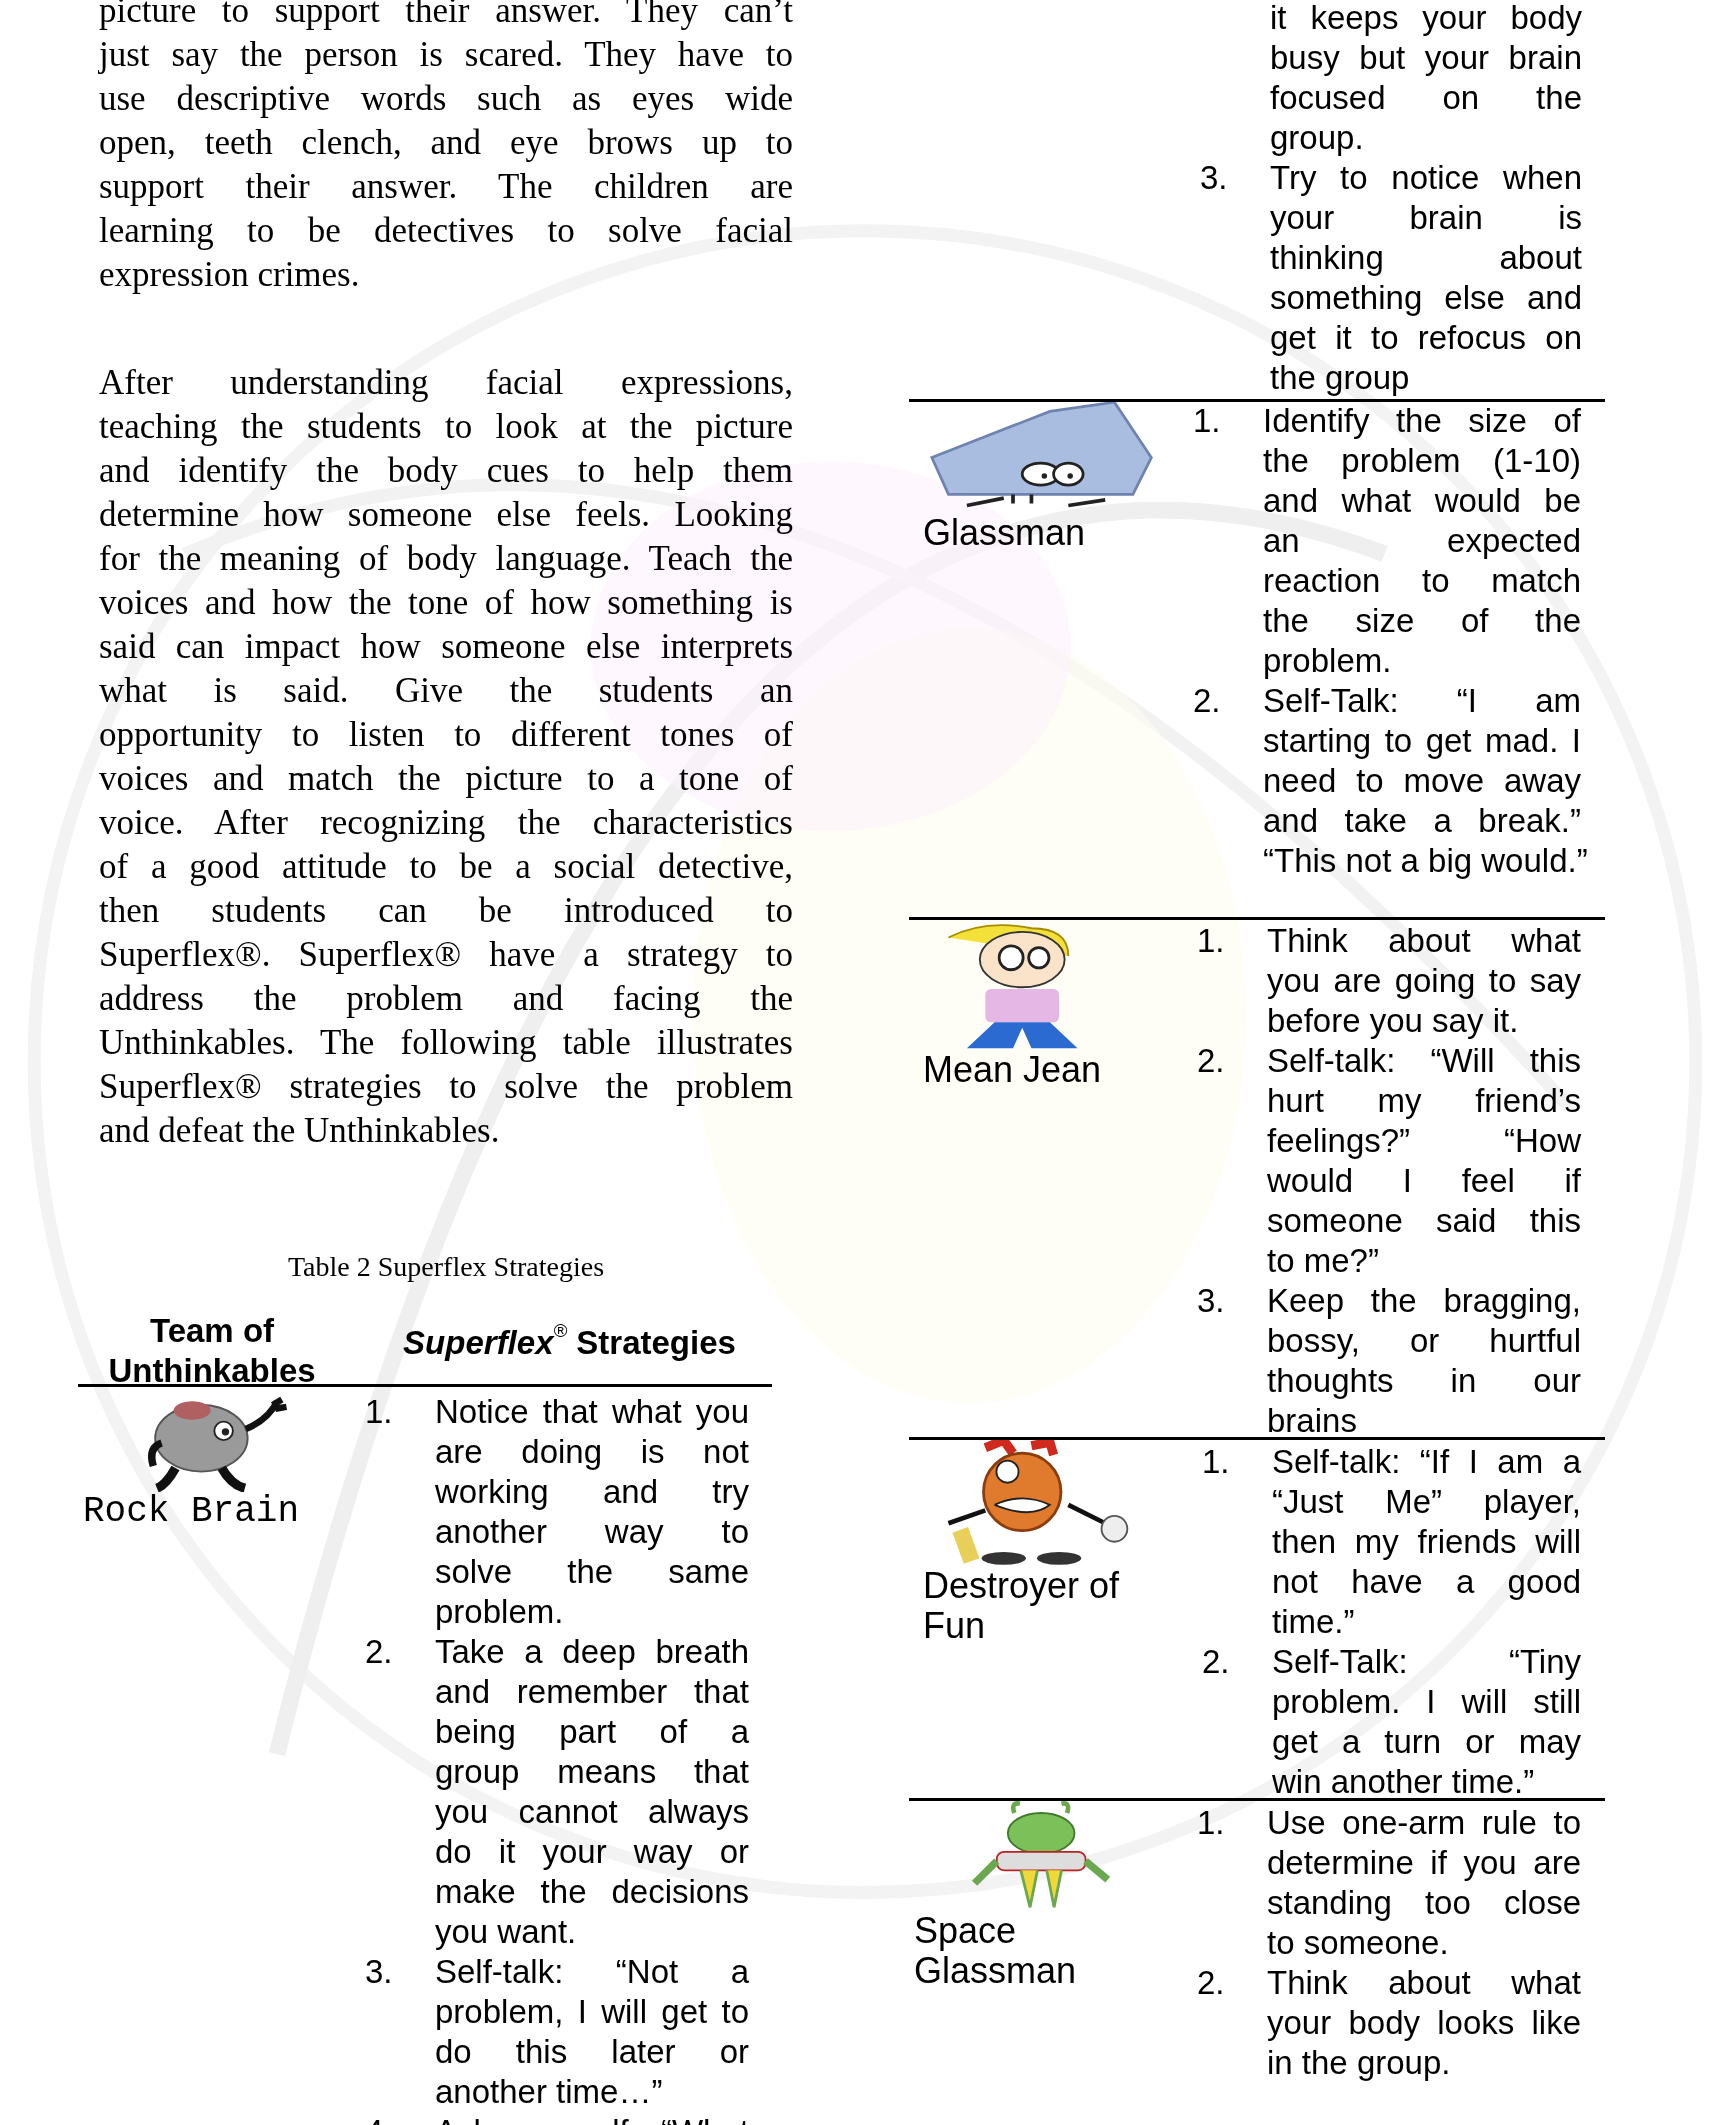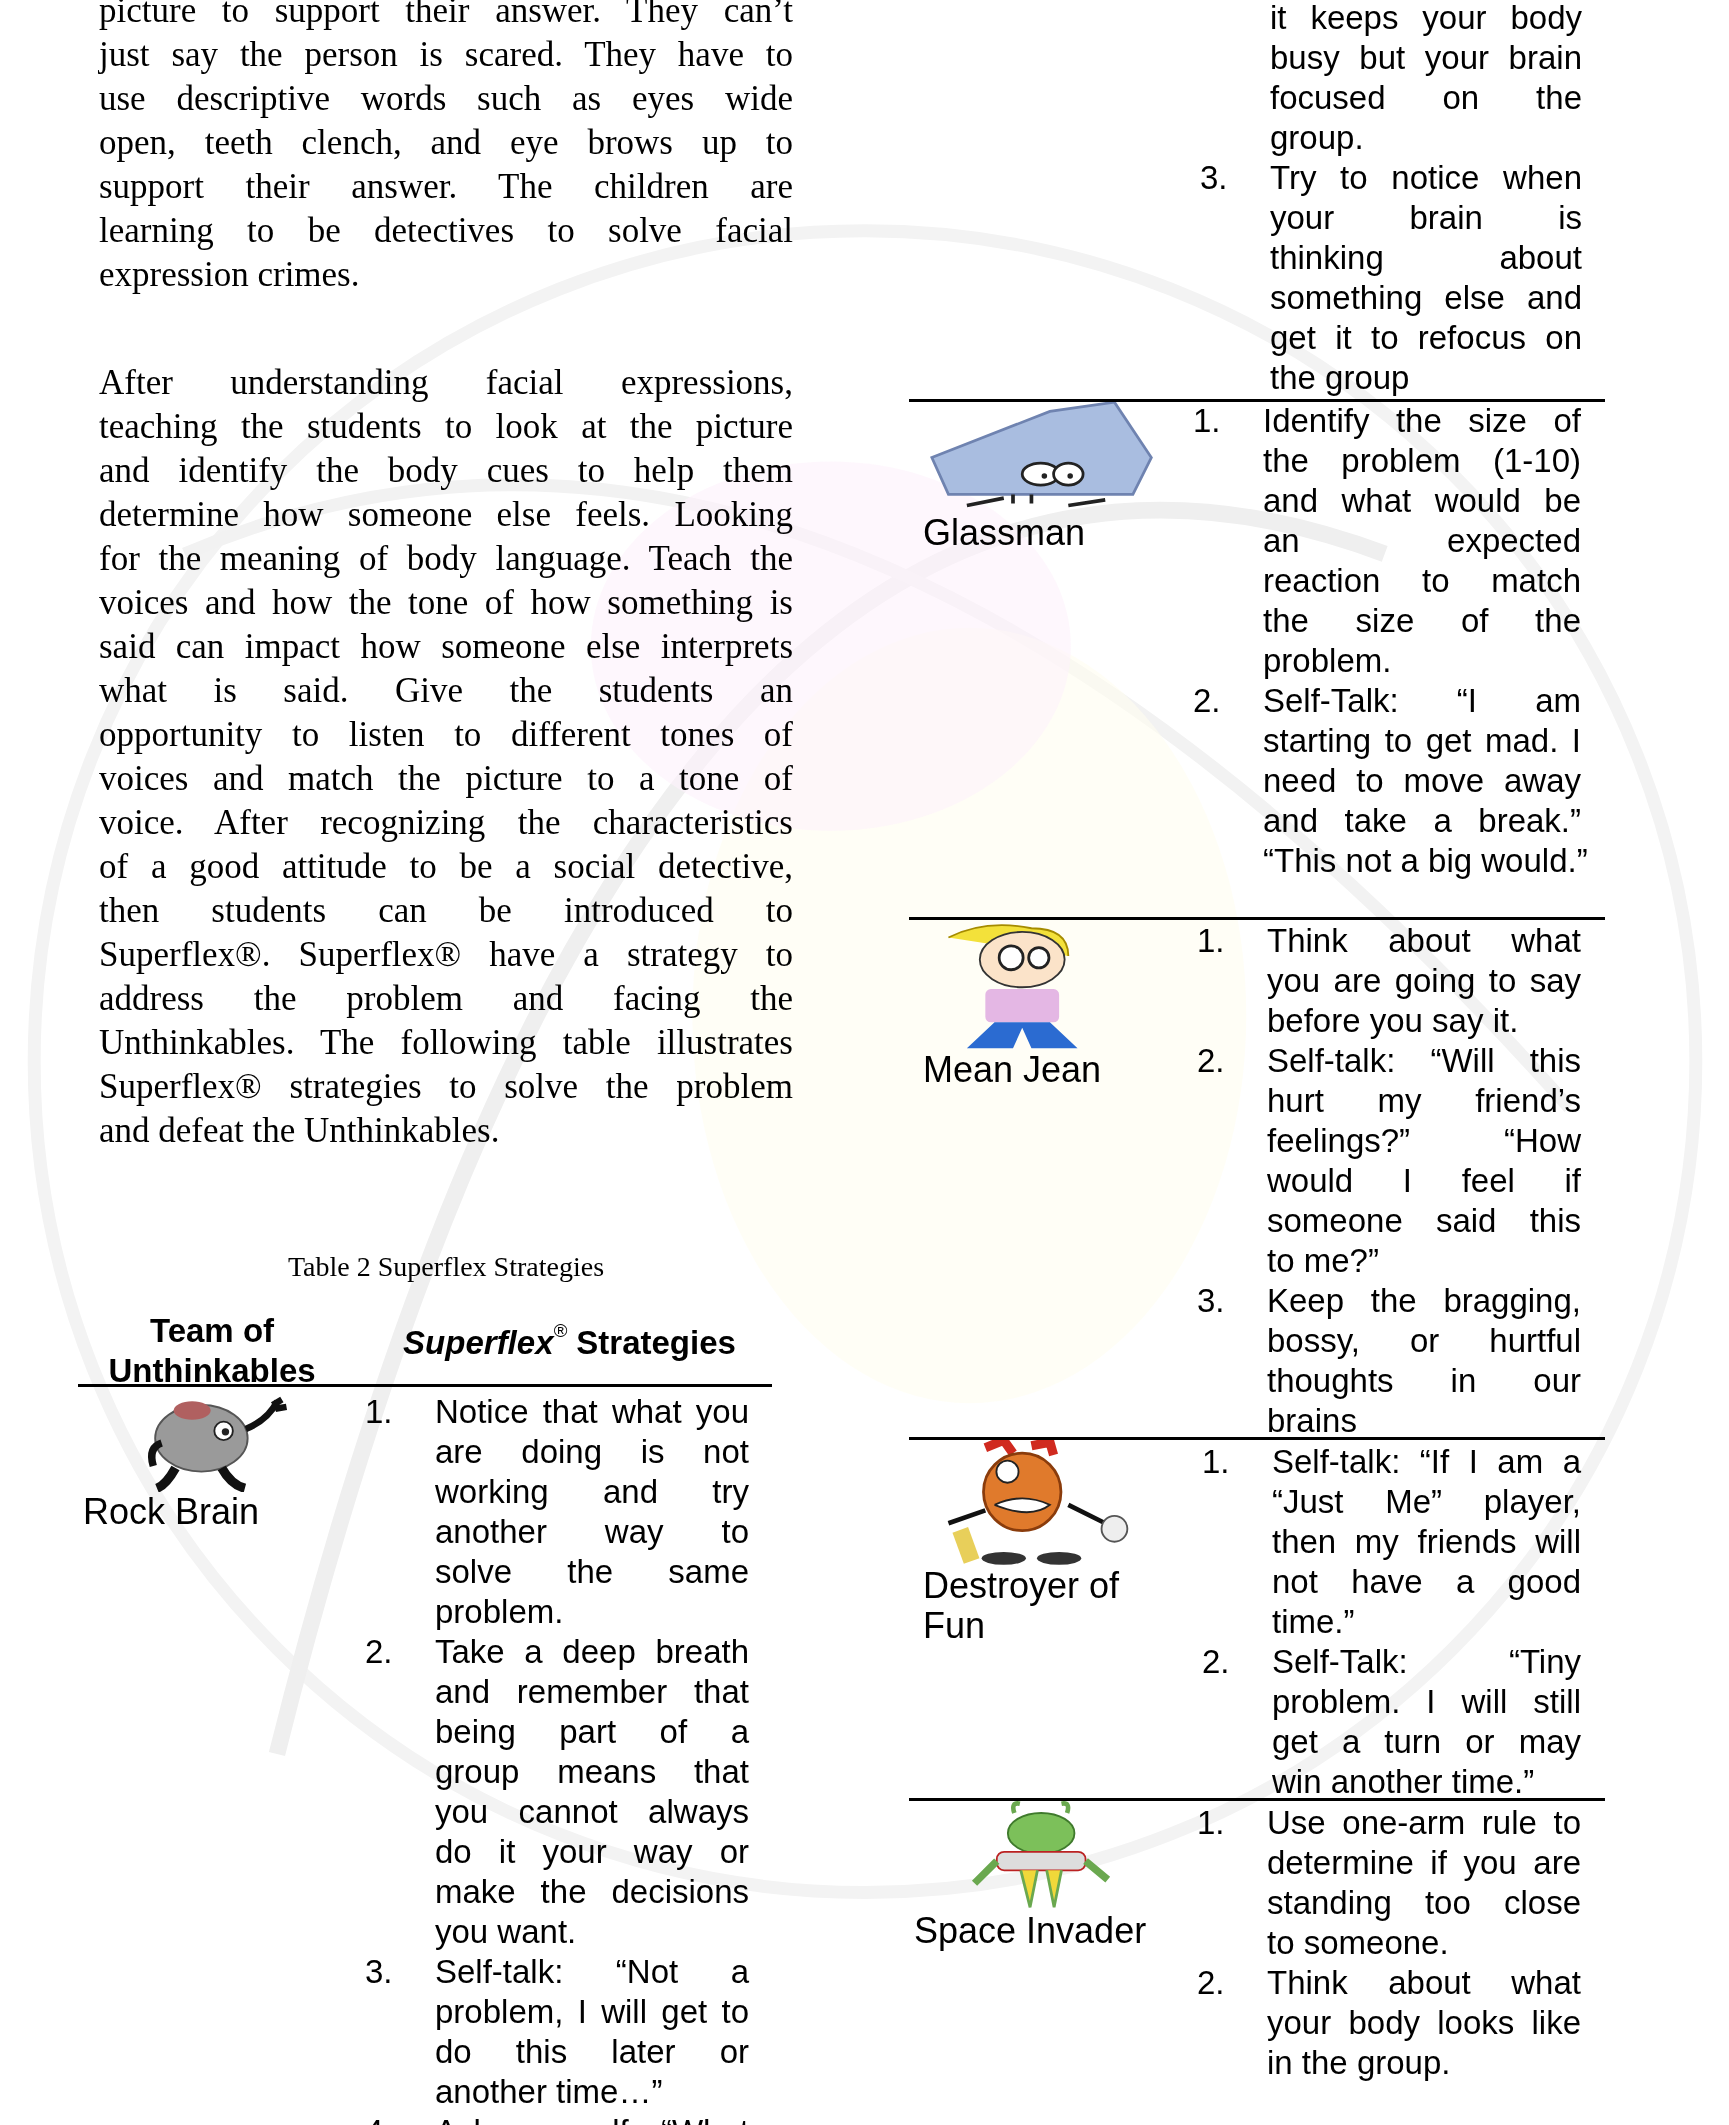--- a/index.html
+++ b/index.html
@@ -88,21 +88,21 @@
 
 <div class="th th-team sans">
   <span>Team of</span><br>
   <span>Unthinkables</span>
 </div>
 <div class="th th-strat sans">
   <span class="italic">Superflex</span><sup>®</sup><span> Strategies</span>
 </div>
 <div class="rule" style="left:78px; top:1384px; width:694px;"></div>
 
-<div class="char sans" style="left:83px; top:1392px; width:258px;">
+<div class="char sans" style="left:83px; top:1392px; width:258px;font-family:Liberation Mono, monospace;">
   <svg class="char-img" width="185" height="100" viewBox="0 0 200 108">
     <ellipse cx="88" cy="50" rx="50" ry="36" fill="#9a9a9a" stroke="#555" stroke-width="2"></ellipse>
     <ellipse cx="78" cy="20" rx="20" ry="10" fill="#b06060"></ellipse>
     <circle cx="112" cy="42" r="10" fill="#fff" stroke="#222" stroke-width="2"></circle>
     <circle cx="114" cy="43" r="4" fill="#222"></circle>
     <path d="M60 82 Q50 100 40 104 M110 82 Q120 100 135 104" stroke="#111" stroke-width="10" fill="none"></path>
     <path d="M136 40 Q160 30 170 10 M165 14 l10 -6 M168 18 l12 -2" stroke="#111" stroke-width="7" fill="none"></path>
     <path d="M45 55 Q30 60 36 80" stroke="#111" stroke-width="8" fill="none"></path>
   </svg>
   <span>Rock Brain</span>
@@ -292,21 +292,21 @@
 <div class="rule" style="left:909px; top:1798px; width:696px;"></div>
 
 <div class="char sans" style="left:914px; top:1800px; width:258px;">
   <svg class="char-img" width="148" height="111" viewBox="0 0 160 120">
     <path d="M55 4 q-10 -2 -6 10 M100 4 q10 -2 6 10" stroke="#6aa84f" stroke-width="5" fill="none"></path>
     <ellipse cx="78" cy="36" rx="36" ry="22" fill="#7cc05a" stroke="#3f7a2c" stroke-width="2"></ellipse>
     <rect x="30" y="56" width="96" height="20" rx="8" fill="#ddd" stroke="#b22" stroke-width="2"></rect>
     <path d="M30 66 l-24 24 M126 66 l24 20" stroke="#6aa84f" stroke-width="8"></path>
     <path d="M56 76 L66 116 L74 76 M84 76 L92 116 L100 76" fill="#f0d83a" stroke="#6aa84f" stroke-width="3"></path>
   </svg>
-  <span>Space Invader</span>
+  <span>Space Glassman</span>
 </div>
 <ol class="strat-list sans" style="left:1197px; top:1803px; width:384px;">
   <li class="strat-item">
     <span class="strat-num">1.</span>
     <span class="strat-text">
       <span class="ln">Use one-arm rule to</span>
       <span class="ln">determine if you are</span>
       <span class="ln">standing too close</span>
       <span class="ln last">to someone.</span>
     </span>

